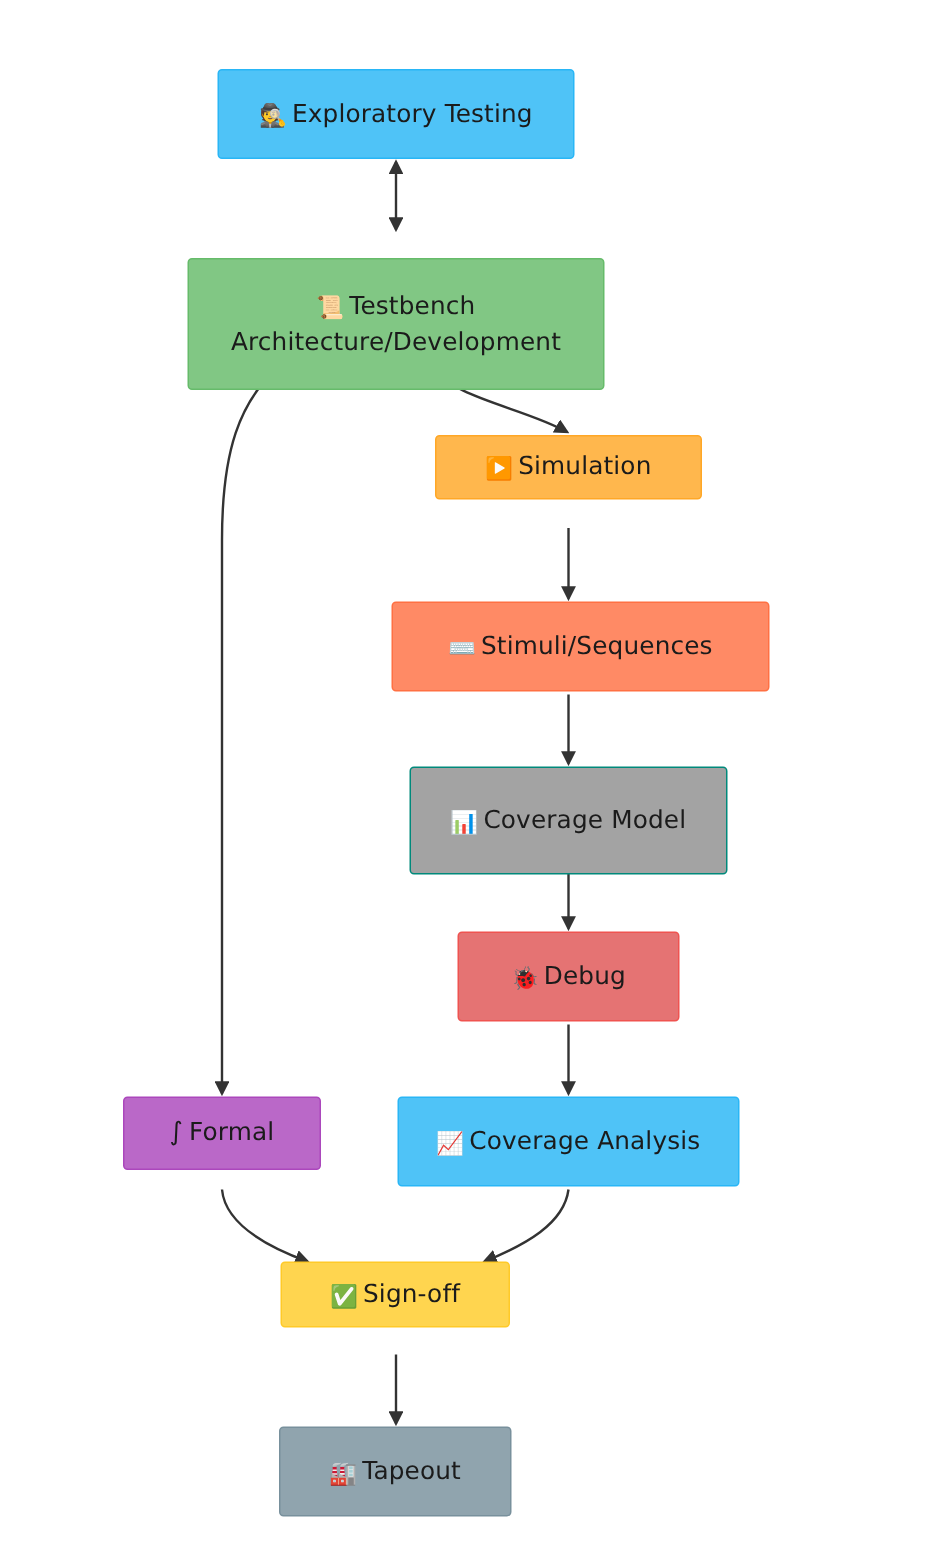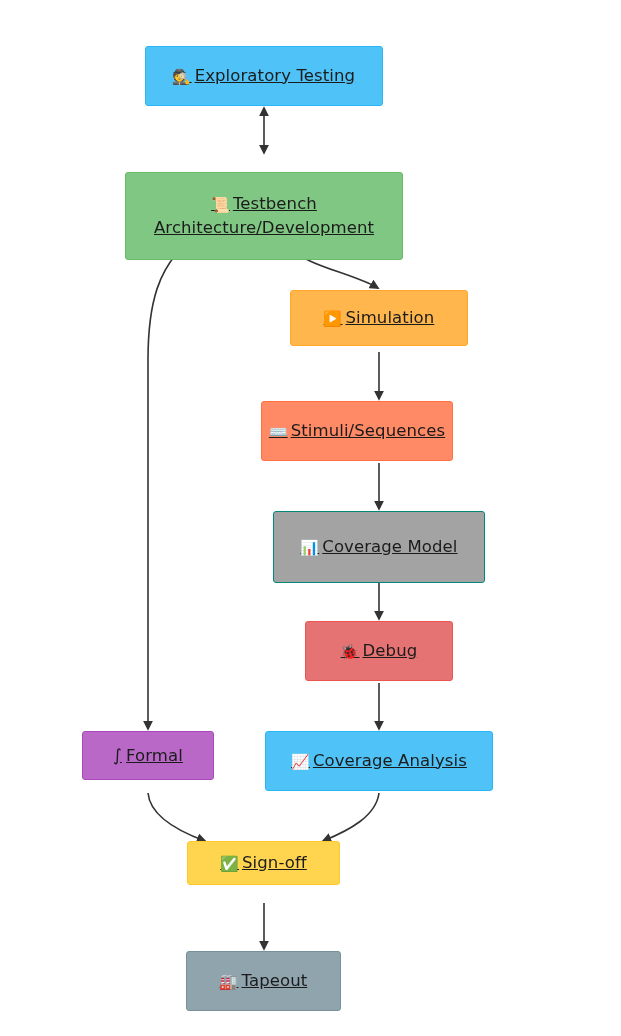--- a/index.html
+++ b/index.html
@@ -34,21 +34,20 @@
     align-items: center;
     justify-content: center;
     text-align: center;
     color: #1b1b1b;
     font-size: 16.5px;
     font-weight: 400;
     line-height: 1.45;
     letter-spacing: 0.1px;
     padding: 4px 10px;
     z-index: 2;
-    text-decoration: underline;
   }
   .node .label {
     display: block;
     white-space: pre-line;
   }
   .node .emoji {
     font-family: "DejaVu Sans", sans-serif;
     font-size: 15px;
     margin-right: 3px;
     vertical-align: -1px;
@@ -87,24 +86,24 @@
   </svg>
 
   <div id="nodes-group">
       <div class="node" style="left: 145px; top: 46px; width: 238px; height: 60px; background: rgb(79, 195, 247); border: 1px solid rgb(41, 182, 246);">
         <span class="label"><span class="emoji">🕵️</span>Exploratory Testing</span>
       </div>
       <div class="node" style="left: 125px; top: 172px; width: 278px; height: 88px; background: rgb(129, 199, 132); border: 1px solid rgb(102, 187, 106);">
         <span class="label"><span class="emoji">📜</span>Testbench
 Architecture/Development</span>
       </div>
-      <div class="node" style="left: 290px; top: 290px; width: 178px; height: 56px; background: rgb(255, 183, 77); border: 1px solid rgb(255, 167, 38);">
+      <div class="node" style="left: 290px; top: 290px; width: 178px; height: 43px; background: rgb(255, 183, 77); border: 1px solid rgb(255, 167, 38);">
         <span class="label"><span class="emoji">▶️</span>Simulation</span>
       </div>
-      <div class="node" style="left: 261px; top: 401px; width: 192px; height: 60px; background: rgb(255, 138, 101); border: 1px solid rgb(255, 112, 67);">
+      <div class="node" style="left: 261px; top: 401px; width: 252px; height: 60px; background: rgb(255, 138, 101); border: 1px solid rgb(255, 112, 67);">
         <span class="label"><span class="emoji">⌨️</span>Stimuli/Sequences</span>
       </div>
       <div class="node" style="left: 273px; top: 511px; width: 212px; height: 72px; background: #a3a3a3; border: 1px solid rgb(0, 137, 123);">
         <span class="label"><span class="emoji">📊</span>Coverage Model</span>
       </div>
       <div class="node" style="left: 305px; top: 621px; width: 148px; height: 60px; background: rgb(229, 115, 115); border: 1px solid rgb(239, 83, 80); text-align: right;">
         <span class="label"><span class="emoji">🐞</span>Debug</span>
       </div>
       <div class="node" style="left: 82px; top: 731px; width: 132px; height: 49px; background: rgb(186, 104, 200); border: 1px solid rgb(171, 71, 188); justify-content: center;">
         <span class="label"><span class="glyph">∫</span>Formal</span>

